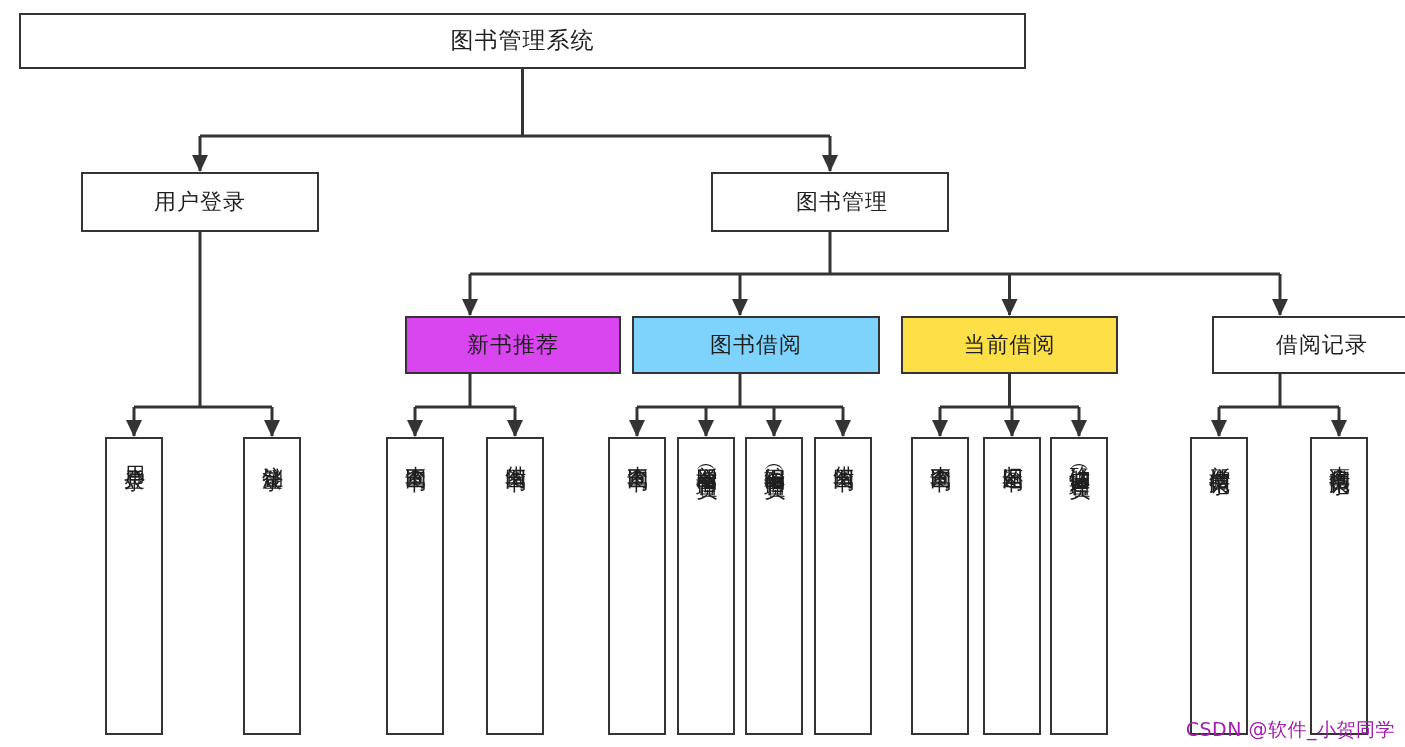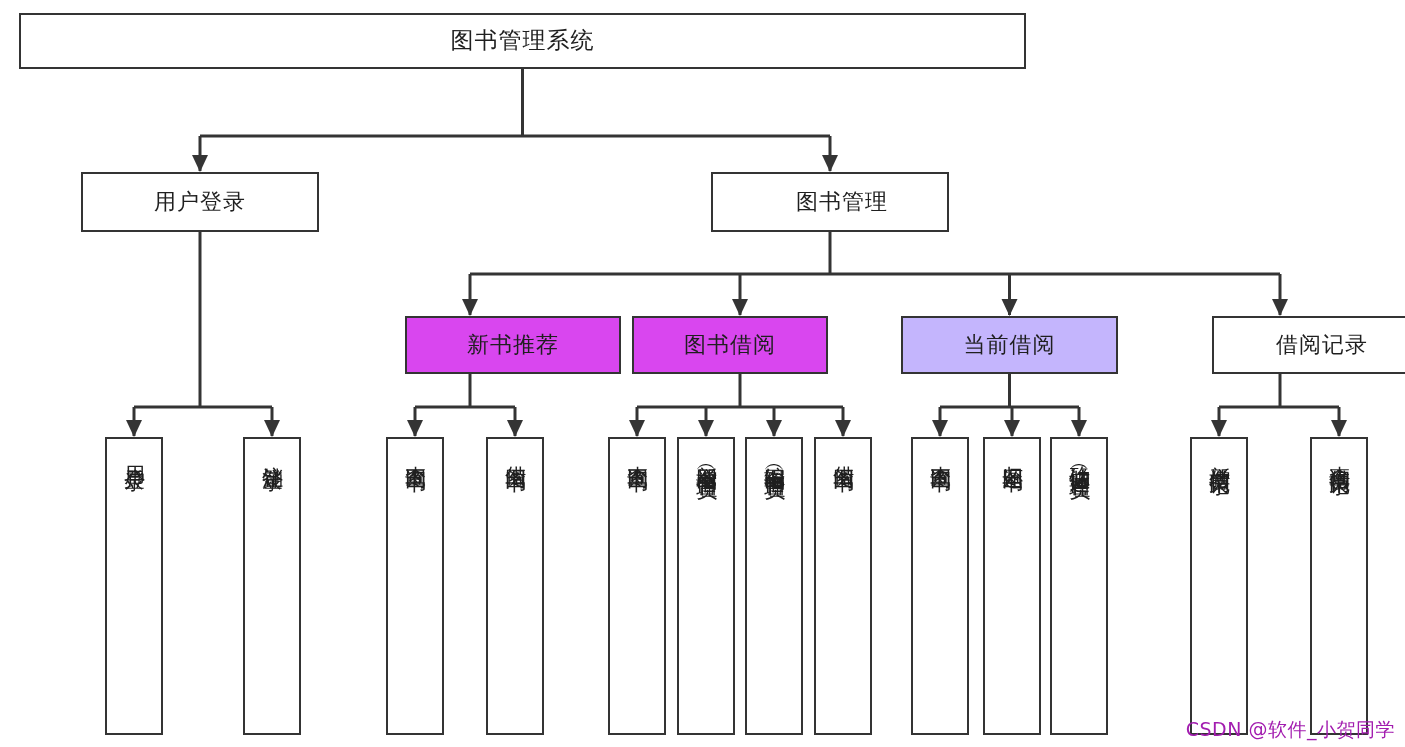--- a/index.html
+++ b/index.html
@@ -136,24 +136,24 @@
   <div class="node node-h" id="node-user-login" style="left: 81px; top: 172px; width: 238px; height: 60px; border-color: rgb(52, 52, 52); background: rgb(255, 255, 255); color: rgb(31, 31, 31);">
     <span class="node-label">用户登录</span>
   </div>
   <div class="node node-h" id="node-book-manage" style="left: 711px; top: 172px; width: 238px; height: 60px; border-color: rgb(52, 52, 52); background: rgb(255, 255, 255); color: rgb(31, 31, 31); padding-left: 24px;">
     <span class="node-label">图书管理</span>
   </div>
 
   <div class="node node-h" id="node-new-book-recommend" style="left: 362px; top: 316px; width: 216px; height: 58px; border-color: rgb(52, 52, 52); background: #d946ef; color: rgb(31, 31, 31); margin-left: 43px;">
     <span class="node-label">新书推荐</span>
   </div>
-  <div class="node node-h" id="node-book-borrow" style="left: 632px; top: 316px; width: 196px; height: 58px; border-color: rgb(52, 52, 52); background: #d946ef; color: rgb(31, 31, 31);">
+  <div class="node node-h" id="node-book-borrow" style="left: 632px; top: 316px; width: 248px; height: 58px; border-color: rgb(52, 52, 52); background: #7dd3fc; color: rgb(31, 31, 31);">
     <span class="node-label">图书借阅</span>
   </div>
-  <div class="node node-h" id="node-current-borrow" style="left: 901px; top: 316px; width: 217px; height: 58px; border-color: rgb(52, 52, 52); background: #c4b5fd; color: rgb(31, 31, 31);">
+  <div class="node node-h" id="node-current-borrow" style="left: 901px; top: 316px; width: 217px; height: 58px; border-color: rgb(52, 52, 52); background: #fde047; color: rgb(31, 31, 31);">
     <span class="node-label">当前借阅</span>
   </div>
   <div class="node node-h" id="node-borrow-record" style="left: 1170px; top: 316px; width: 220px; height: 58px; border-color: rgb(52, 52, 52); background: rgb(255, 255, 255); color: rgb(31, 31, 31); margin-left: 42px;">
     <span class="node-label">借阅记录</span>
   </div>
 
   <div id="leaf-container">
       <div class="node node-v" id="leaf-user-login" style="left: 105px; top: 437px; width: 58px; height: 298px; border-color: rgb(52, 52, 52); background: rgb(255, 255, 255); color: rgb(31, 31, 31);">
         <span class="node-label">用户登录</span>
       </div>

